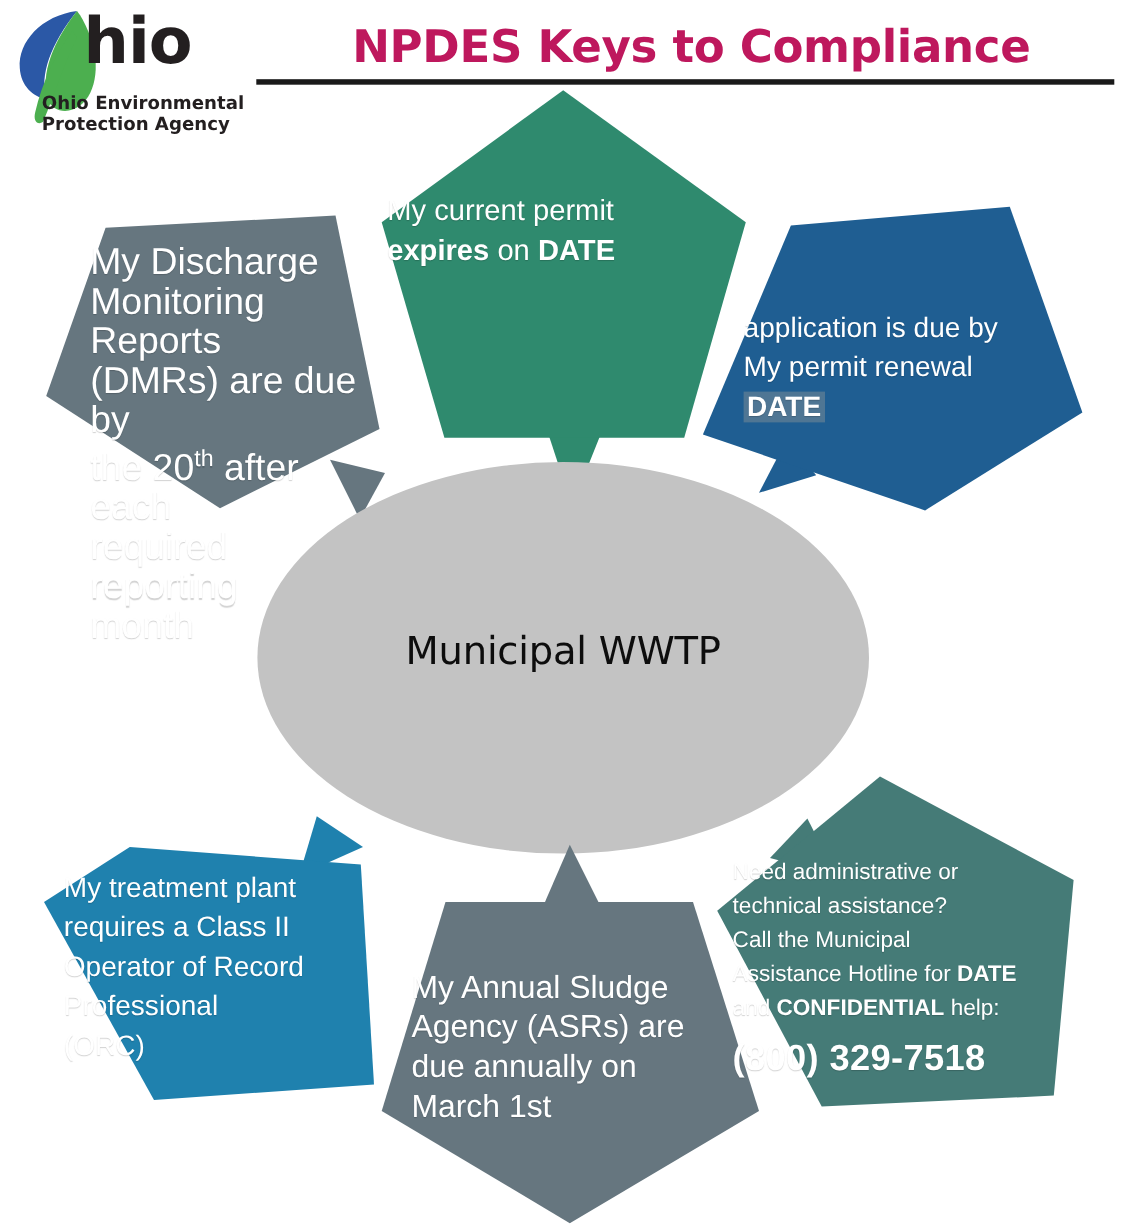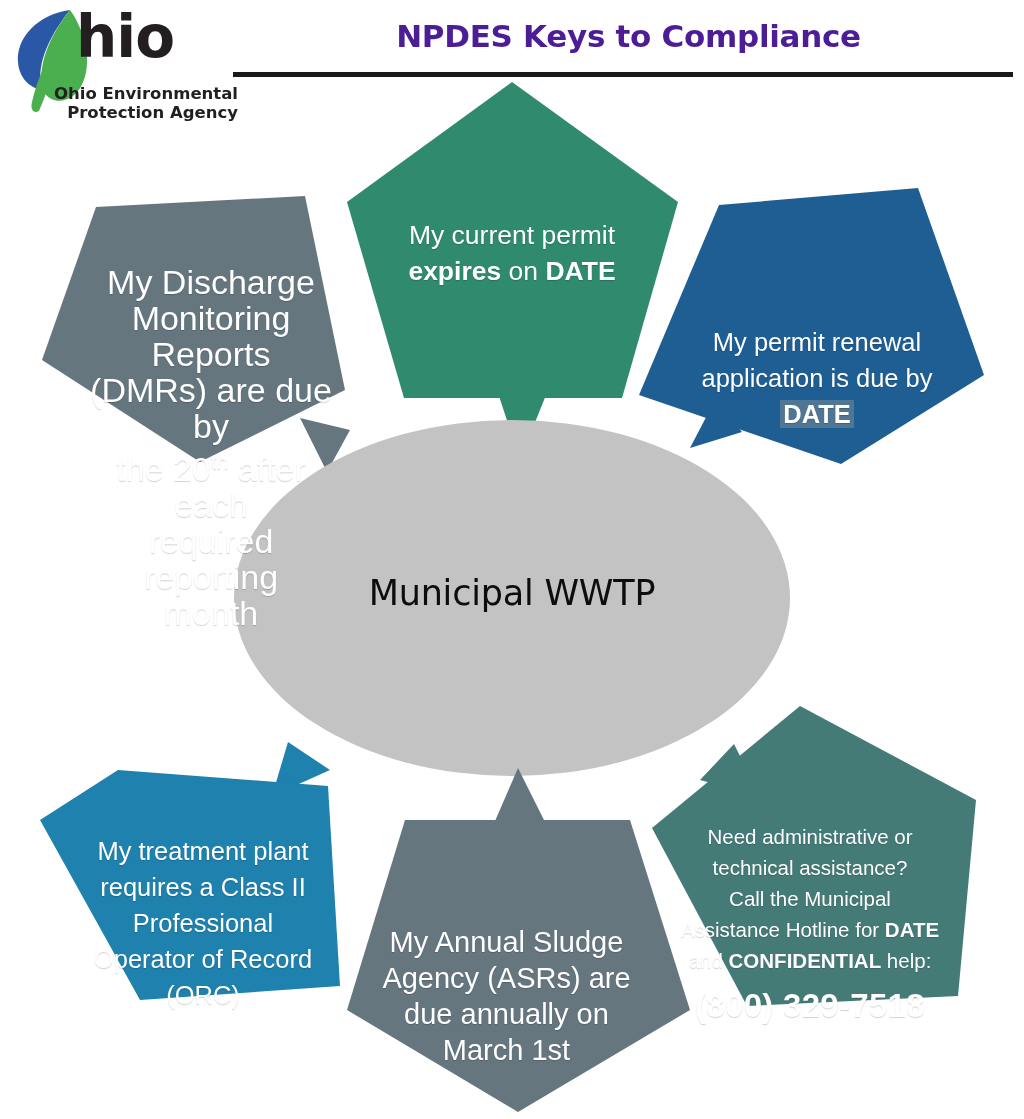--- a/index.html
+++ b/index.html
@@ -37,31 +37,31 @@
   }
   #logo-subtitle {
     position: absolute;
     left: 30px; top: 80px;
     width: 200px;
     font-family: "DejaVu Sans", sans-serif;
     font-weight: bold;
     font-size: 16.5px;
     line-height: 19px;
     color: #231f20;
-    text-align: right;
+    text-align: left;
   }
   #title {
     position: absolute;
     left: 233px; top: 18px;
     width: 791px;
     text-align: center;
     font-family: "DejaVu Sans", sans-serif;
     font-weight: bold;
-    font-size: 31px;
-    color: #4c1d95;
+    font-size: 41px;
+    color: #be185d;
     letter-spacing: -0.3px;
   }
   #title-rule {
     position: absolute;
     left: 233px; top: 72px;
     width: 780px; height: 5px;
     background: #1a1a1a;
   }
 
   
@@ -69,24 +69,22 @@
     position: absolute;
     left: 0; top: 0;
     width: 1024px; height: 1119px;
   }
   #diagram svg { display: block; }
 
   
   .node-text {
     position: absolute;
     color: #ffffff;
-    text-align: center;
     font-family: "Liberation Sans", sans-serif;
     text-shadow: 0 1px 1px rgba(0,0,0,0.18);
-    margin-top: 44px;
   }
   .node-text b { font-weight: bold; }
   .node-text sup { font-size: 0.62em; vertical-align: super; }
 
   #t-top {
     left: 352px; top: 173px; width: 320px;
     font-size: 26.5px; line-height: 36px;
   }
   #t-left {
     left: 82px; top: 220px; width: 258px;
@@ -198,29 +196,29 @@
   </div>
 <div class="node-text" id="t-left">
     <div><span>My Discharge</span></div>
     <div><span>Monitoring Reports</span></div>
     <div><span>(DMRs) are due by</span></div>
     <div><span>the 20</span><sup>th</sup><span> after each</span></div>
     <div><span>required reporting</span></div>
     <div><span>month</span></div>
   </div>
 <div class="node-text" id="t-right">
+    <div><span>application is due by</span></div>
     <div><span>My permit renewal</span></div>
-    <div><span>application is due by</span></div>
     <div><b class="date-hl">DATE</b></div>
   </div>
 <div class="node-text" id="t-bleft">
     <div><span>My treatment plant</span></div>
     <div><span>requires a Class II</span></div>
+    <div><span>Operator of Record</span></div>
     <div><span>Professional</span></div>
-    <div><span>Operator of Record</span></div>
     <div><span>(ORC)</span></div>
   </div>
 <div class="node-text" id="t-bcenter">
     <div><span>My Annual Sludge</span></div>
     <div><span>Agency (ASRs) are</span></div>
     <div><span>due annually on</span></div>
     <div><span>March 1st</span></div>
   </div>
 <div class="node-text" id="t-bright">
     <div><span>Need administrative or</span></div>

